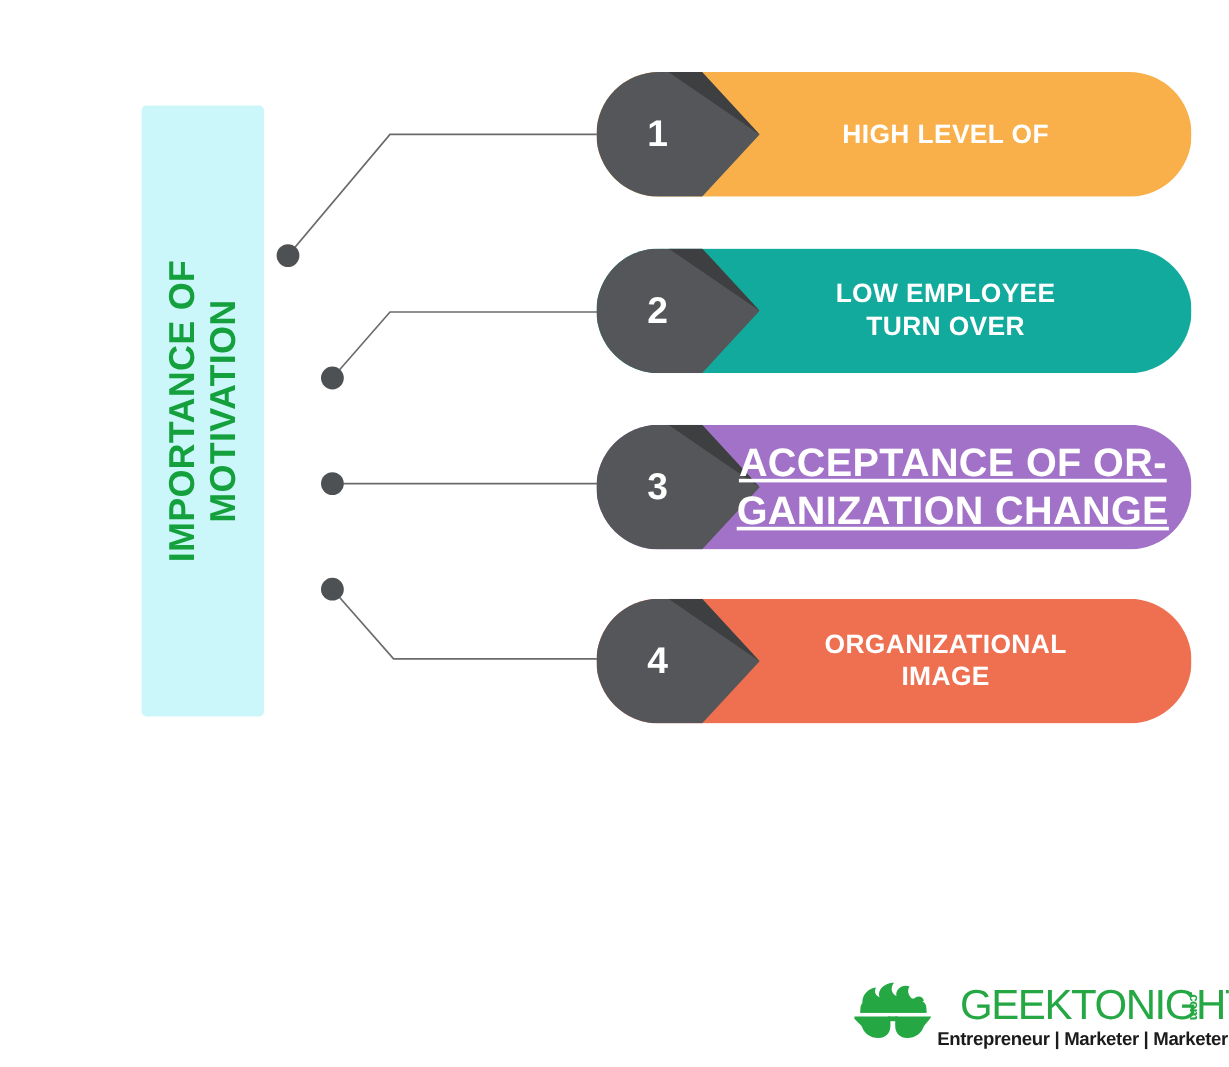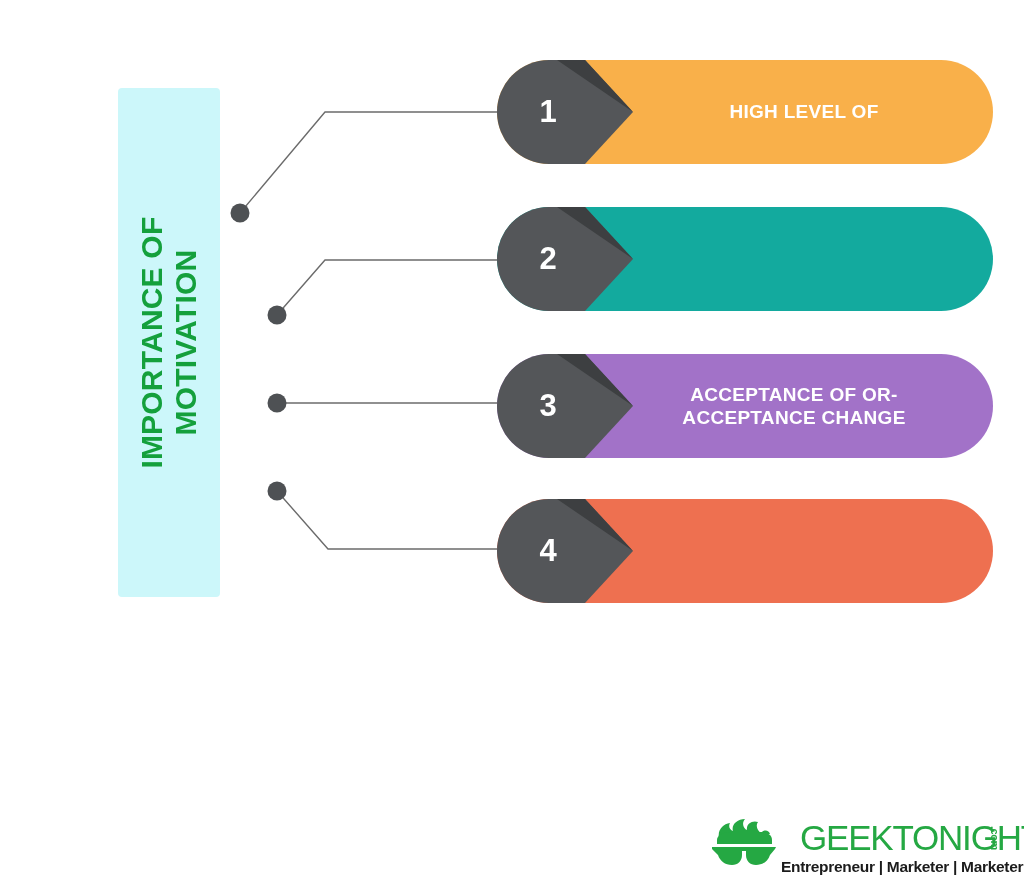--- a/index.html
+++ b/index.html
@@ -86,30 +86,30 @@
     align-items: center;
     justify-content: center;
     color: #ffffff;
     font-size: 31px;
     font-weight: bold;
     z-index: 3;
   }
 
   .bar-label {
     position: absolute;
-    left: 120px;
+    left: 104px;
     top: 0;
     width: 374px;
     height: 104px;
     display: flex;
     flex-direction: column;
     align-items: center;
     justify-content: center;
     color: #ffffff;
-    font-size: 19px;
+    font-size: 22px;
     font-weight: bold;
     line-height: 1.22;
     text-align: center;
     letter-spacing: 0.3px;
     z-index: 3;
   }
   .bar-label span { display: block; white-space: nowrap; }
 
   
   .logo {
@@ -221,56 +221,64 @@
           <path d="M52,0 H444 A52,52 0 0 1 444,104 H52 A52,52 0 0 1 52,0 Z"></path>
         </clipPath>
       </defs>
       <g clip-path="url(#clip2)">
         <rect x="0" y="0" width="496" height="104" fill="#13aa9e"></rect>
         <path d="M0,0 H88 L136,52 L88,104 H0 Z" fill="#545659"></path>
         <path d="M60,0 H88 L136,52 Z" fill="#3d3f41"></path>
       </g>
     </svg>
     <div class="bar-num">2</div>
+    <div class="bar-label">
+      <span>LOW EMPLOYEE</span>
+      <span>TURN OVER</span>
+    </div>
   </div>
 
   <div class="bar bar-3">
     <svg viewBox="0 0 496 104" preserveAspectRatio="none">
       <defs>
         <clipPath id="clip3">
           <path d="M52,0 H444 A52,52 0 0 1 444,104 H52 A52,52 0 0 1 52,0 Z"></path>
         </clipPath>
       </defs>
       <g clip-path="url(#clip3)">
         <rect x="0" y="0" width="496" height="104" fill="#a272c8"></rect>
         <path d="M0,0 H88 L136,52 L88,104 H0 Z" fill="#545659"></path>
         <path d="M60,0 H88 L136,52 Z" fill="#3d3f41"></path>
       </g>
     </svg>
     <div class="bar-num">3</div>
-    <div class="bar-label" style="font-size:19px; left:104px; width:386px;">
+    <div class="bar-label" style="font-size:33px; left:104px; width:386px;text-decoration:underline;">
       <span>ACCEPTANCE OF OR-</span>
-      <span>ACCEPTANCE CHANGE</span>
+      <span>GANIZATION CHANGE</span>
     </div>
   </div>
 
   <div class="bar bar-4">
     <svg viewBox="0 0 496 104" preserveAspectRatio="none">
       <defs>
         <clipPath id="clip4">
           <path d="M52,0 H444 A52,52 0 0 1 444,104 H52 A52,52 0 0 1 52,0 Z"></path>
         </clipPath>
       </defs>
       <g clip-path="url(#clip4)">
         <rect x="0" y="0" width="496" height="104" fill="#ee7050"></rect>
         <path d="M0,0 H88 L136,52 L88,104 H0 Z" fill="#545659"></path>
         <path d="M60,0 H88 L136,52 Z" fill="#3d3f41"></path>
       </g>
     </svg>
     <div class="bar-num">4</div>
+    <div class="bar-label">
+      <span>ORGANIZATIONAL</span>
+      <span>IMAGE</span>
+    </div>
   </div>
 
   <div class="logo">
     <svg class="logo-mark" viewBox="0 0 76 52">
       <g fill="#25a843">
         <path d="M14,22 C10,14 16,6 24,5 C22,9 24,12 27,13 C25,7 31,1 39,1 C35,6 38,11 41,12 C40,6 46,2 52,4 C49,8 52,13 55,15 C58,11 63,12 64,16 C60,16 58,19 58,22 Z"></path>
         <path d="M11,22 C11,17 17,14 24,14 L54,14 C61,14 66,17 66,22 L66,26 L11,26 Z"></path>
       </g>
       <path d="M11,26 L66,26 L66,24 L11,24 Z" fill="#25a843"></path>
       <g fill="#25a843">

